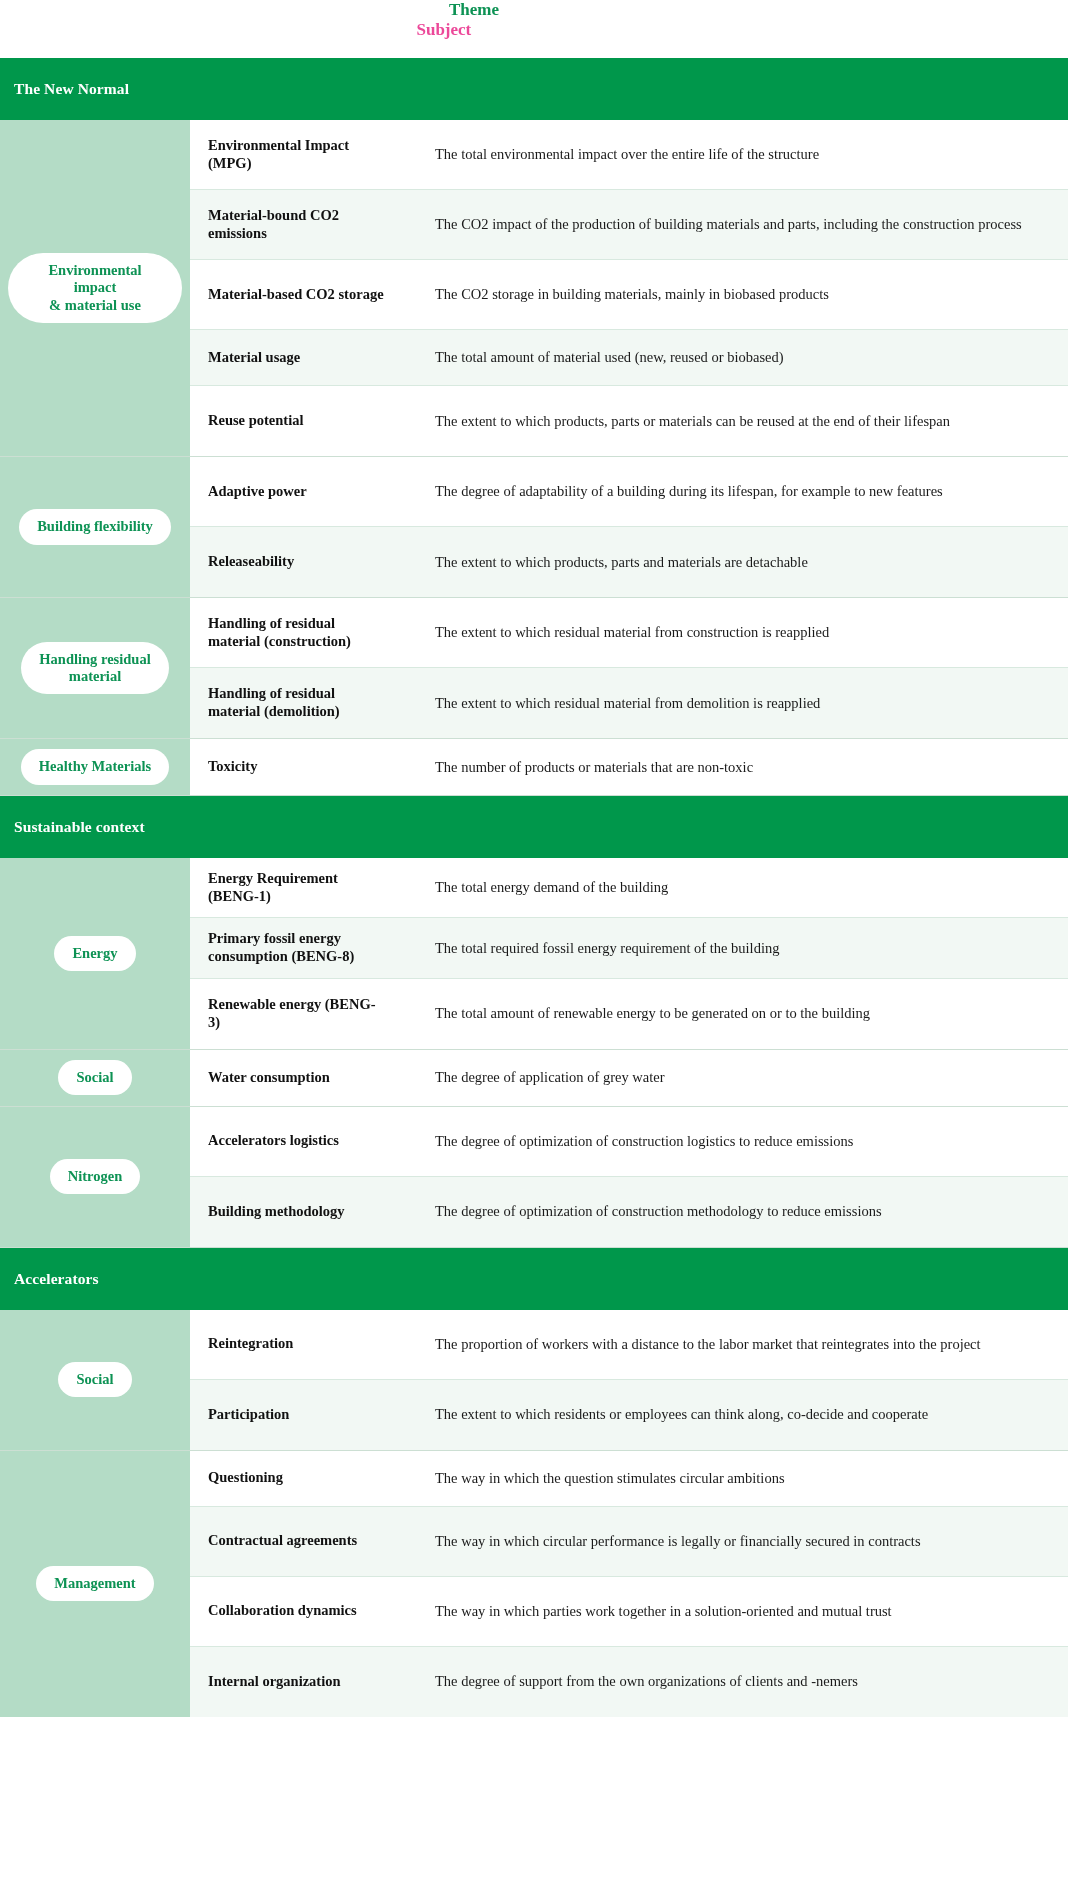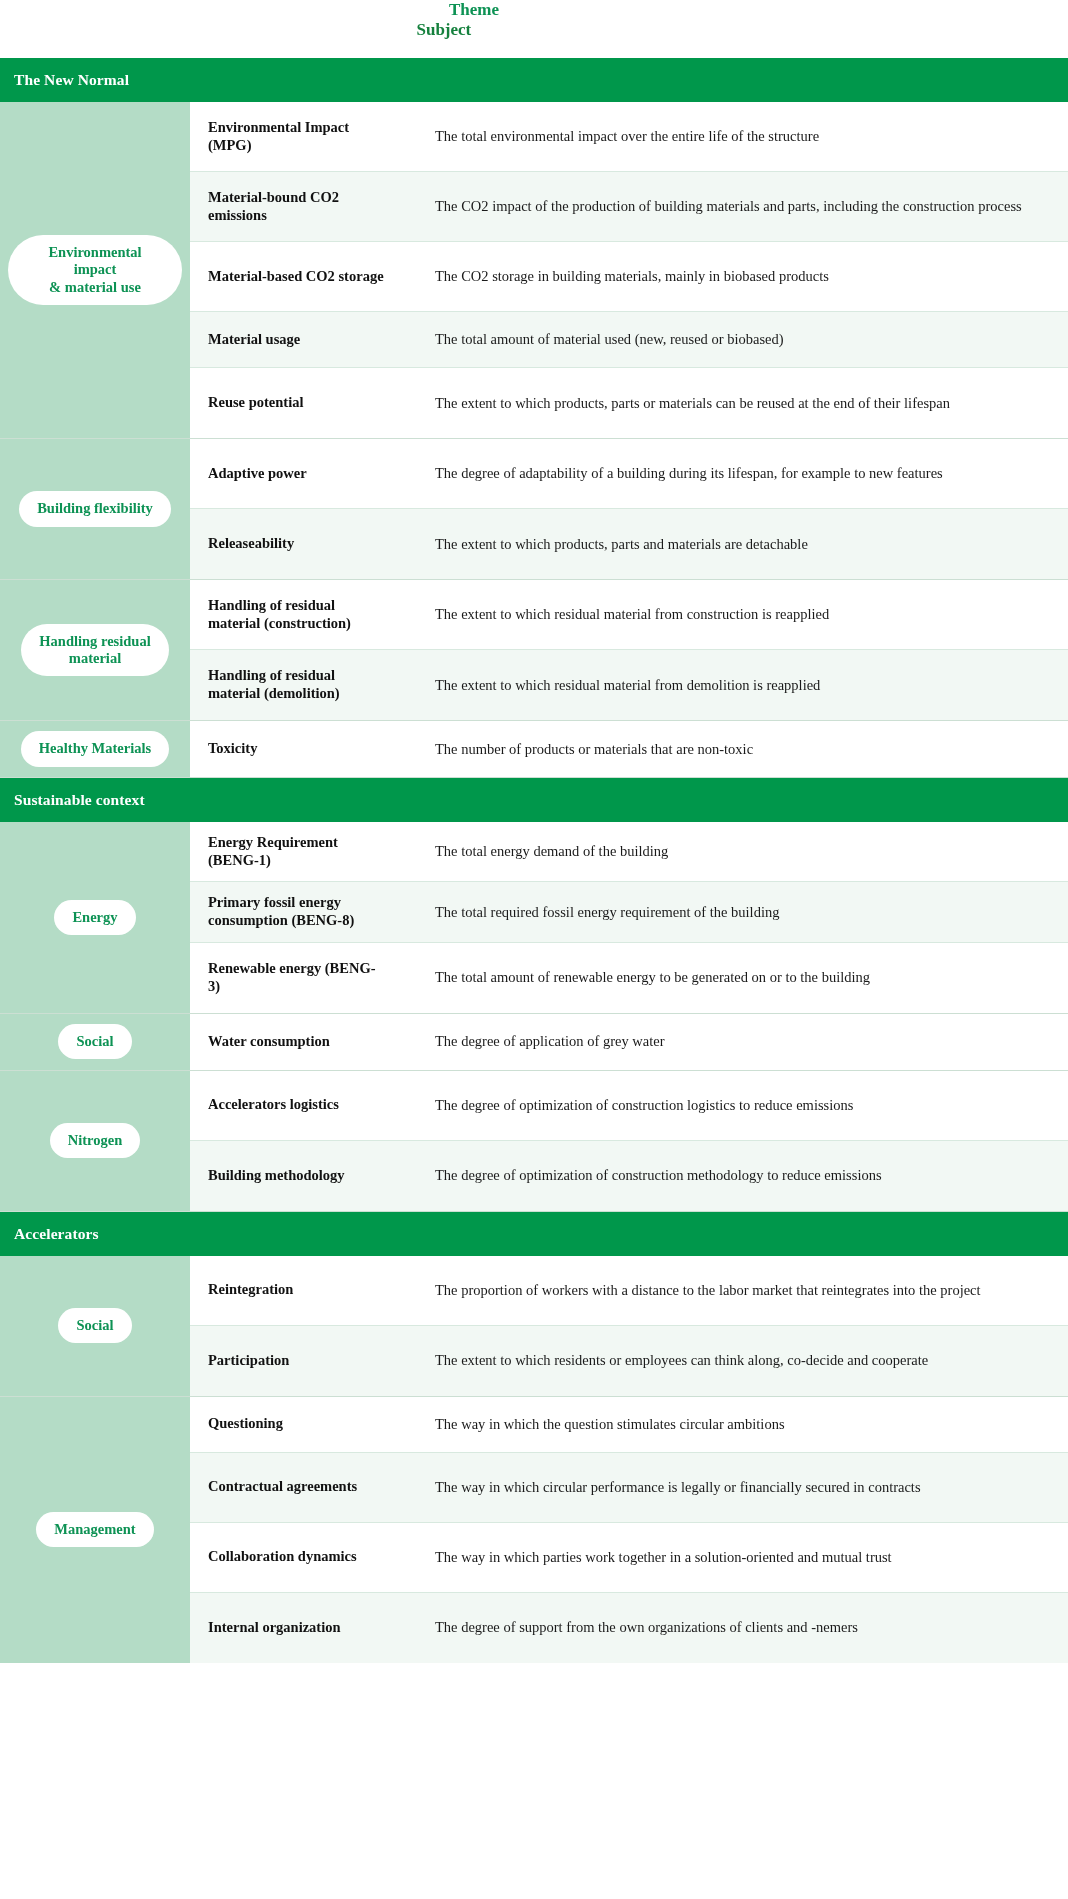--- a/index.html
+++ b/index.html
@@ -29,36 +29,36 @@
     width: 190px;
     padding-left: 10px;
     font-weight: bold;
     font-size: 17px;
     color: #0d9254;
   }
   .col-head .ch-subject {
     width: 235px;
     font-weight: bold;
     font-size: 17px;
-    color: #15803d;
+    color: #ec4899;
   }
   .col-head .ch-desc { flex: 1; }
 
   
   .band {
     background: #00974b;
     color: #ffffff;
     font-weight: bold;
     font-size: 15.5px;
     display: flex;
     align-items: center;
     padding-left: 14px;
     letter-spacing: 0.1px;
   }
-  .band-1 { height: 44px; }
+  .band-1 { height: 62px; }
 
   
   .group {
     display: flex;
     align-items: stretch;
     border-bottom: 1px solid #ccdfd3;
   }
   .group:last-child { border-bottom: none; }
 
   .theme-cell {

